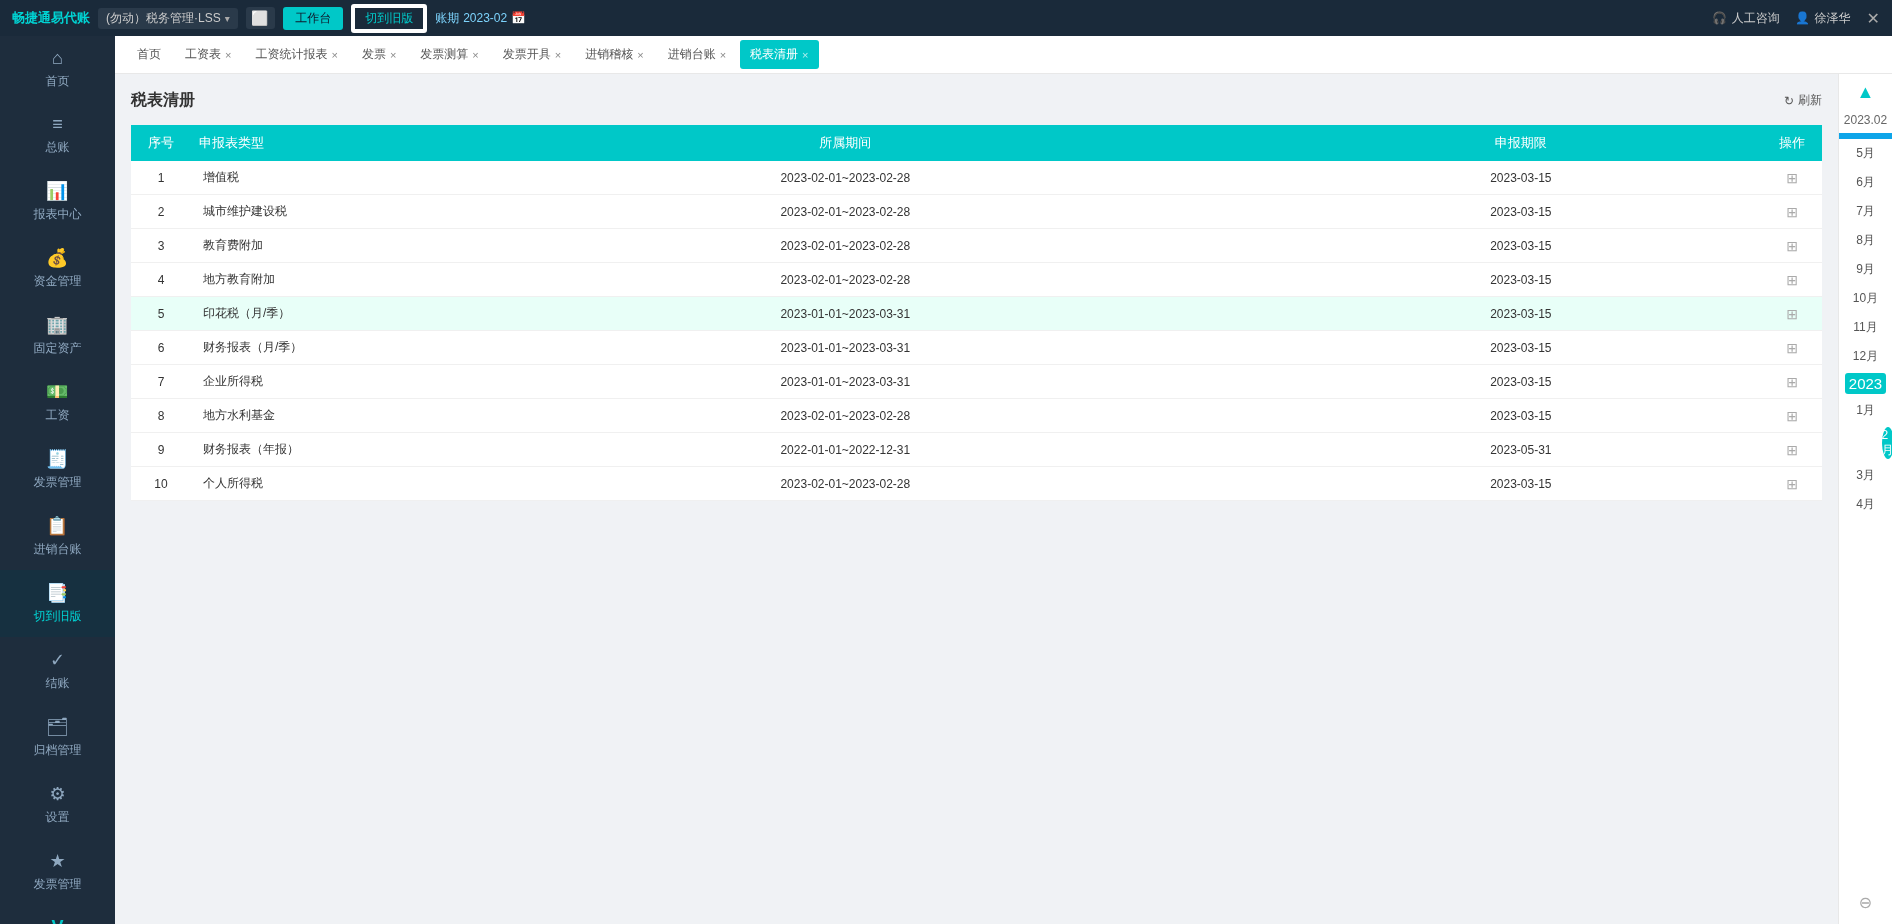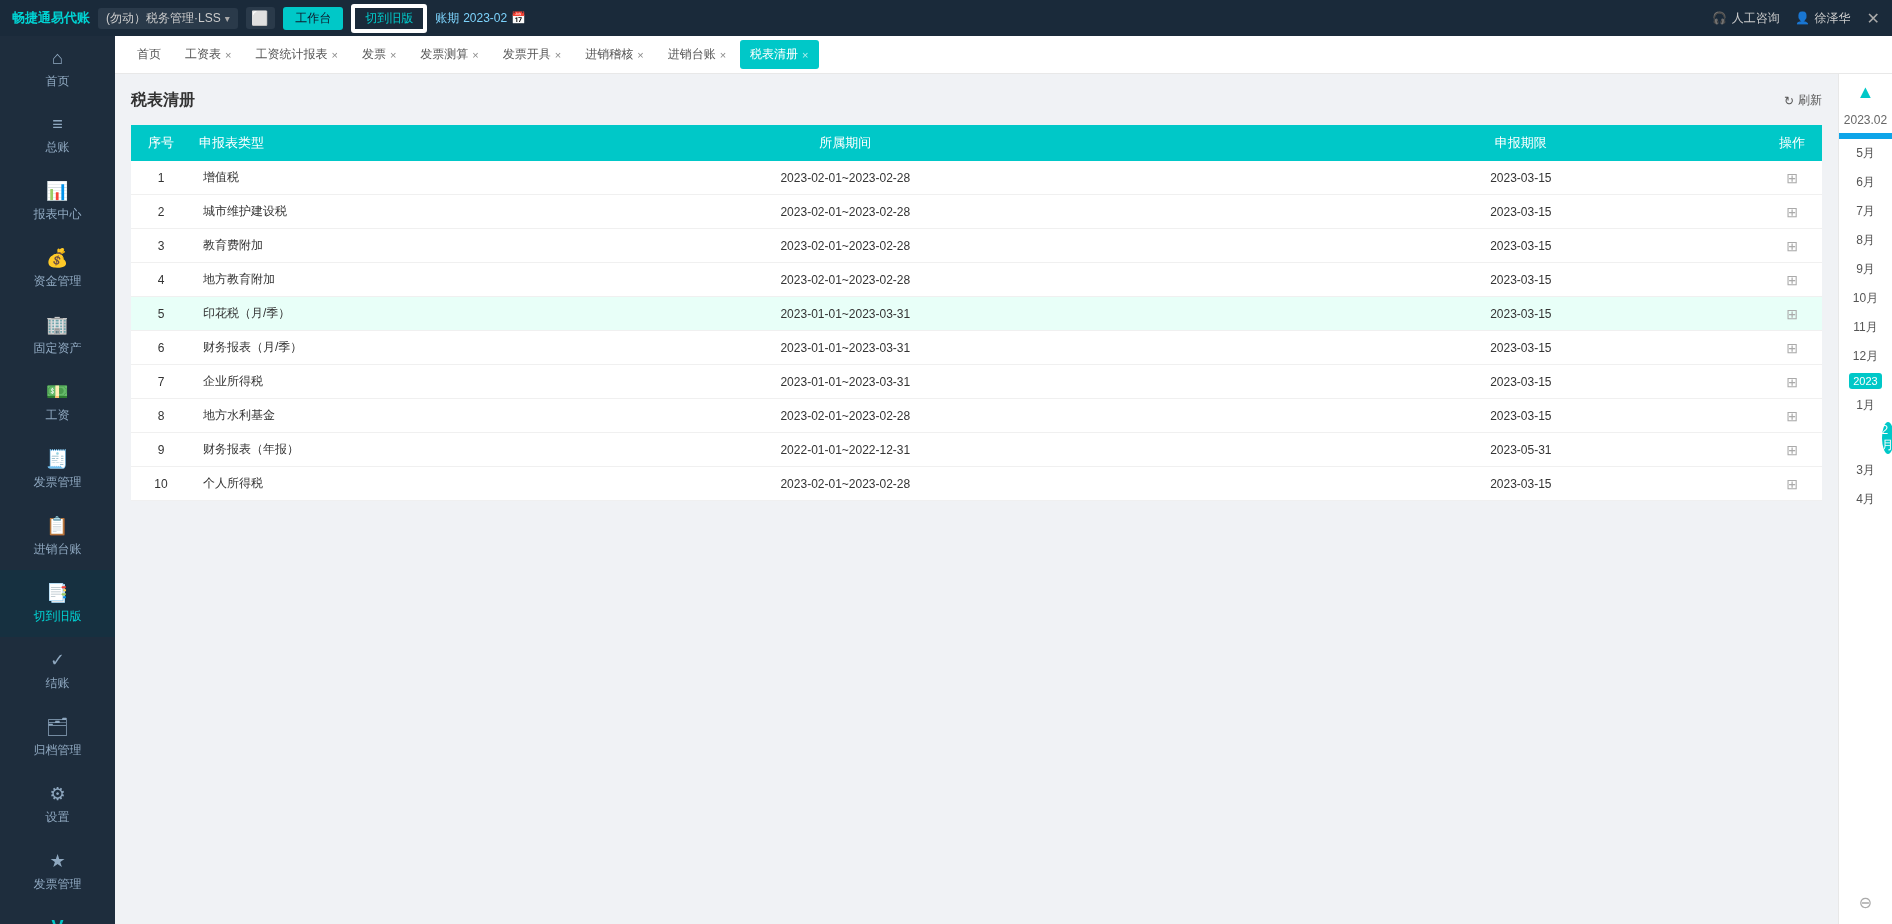--- a/index.html
+++ b/index.html
@@ -245,21 +245,21 @@
       text-align: center;
       padding: 6px 4px;
       font-size: 12px;
       color: #555;
       cursor: pointer;
       position: relative;
     }
     .year-badge {
       background: #00c8c8;
       color: #fff;
-      font-size: 11px;
+      font-size: 15px;
       padding: 2px 4px;
       border-radius: 3px;
       display: block;
       text-align: center;
       margin: 2px 4px;
     }
     .nav-arrow {
       color: #00c8c8;
       font-size: 18px;
       cursor: pointer;

